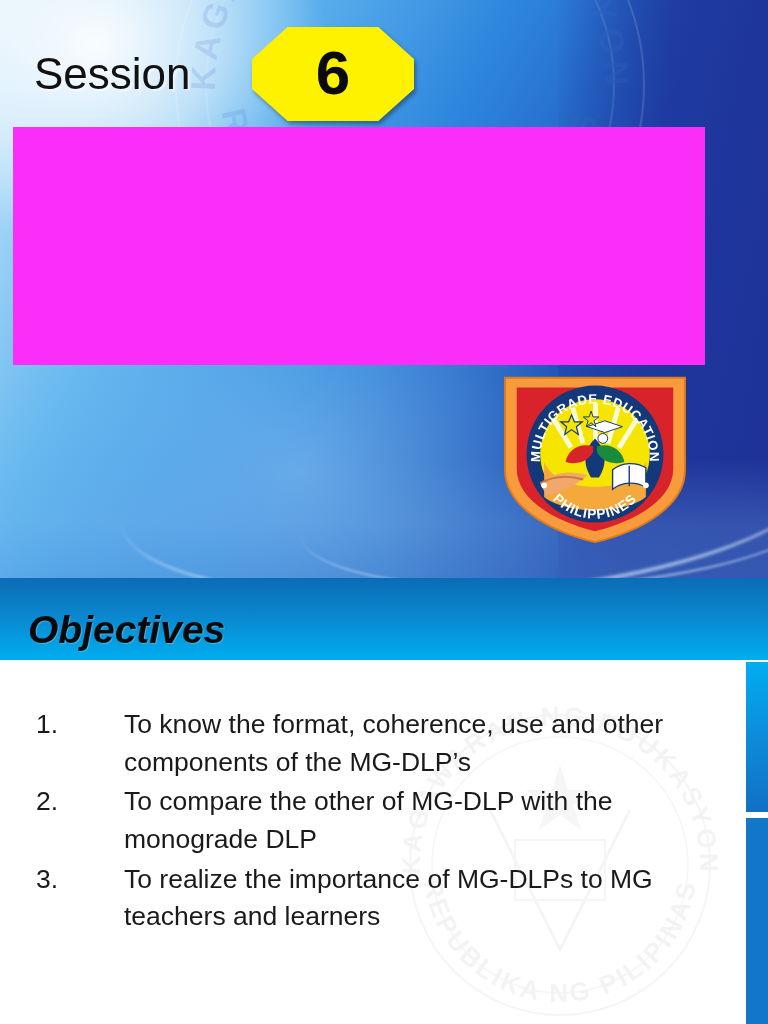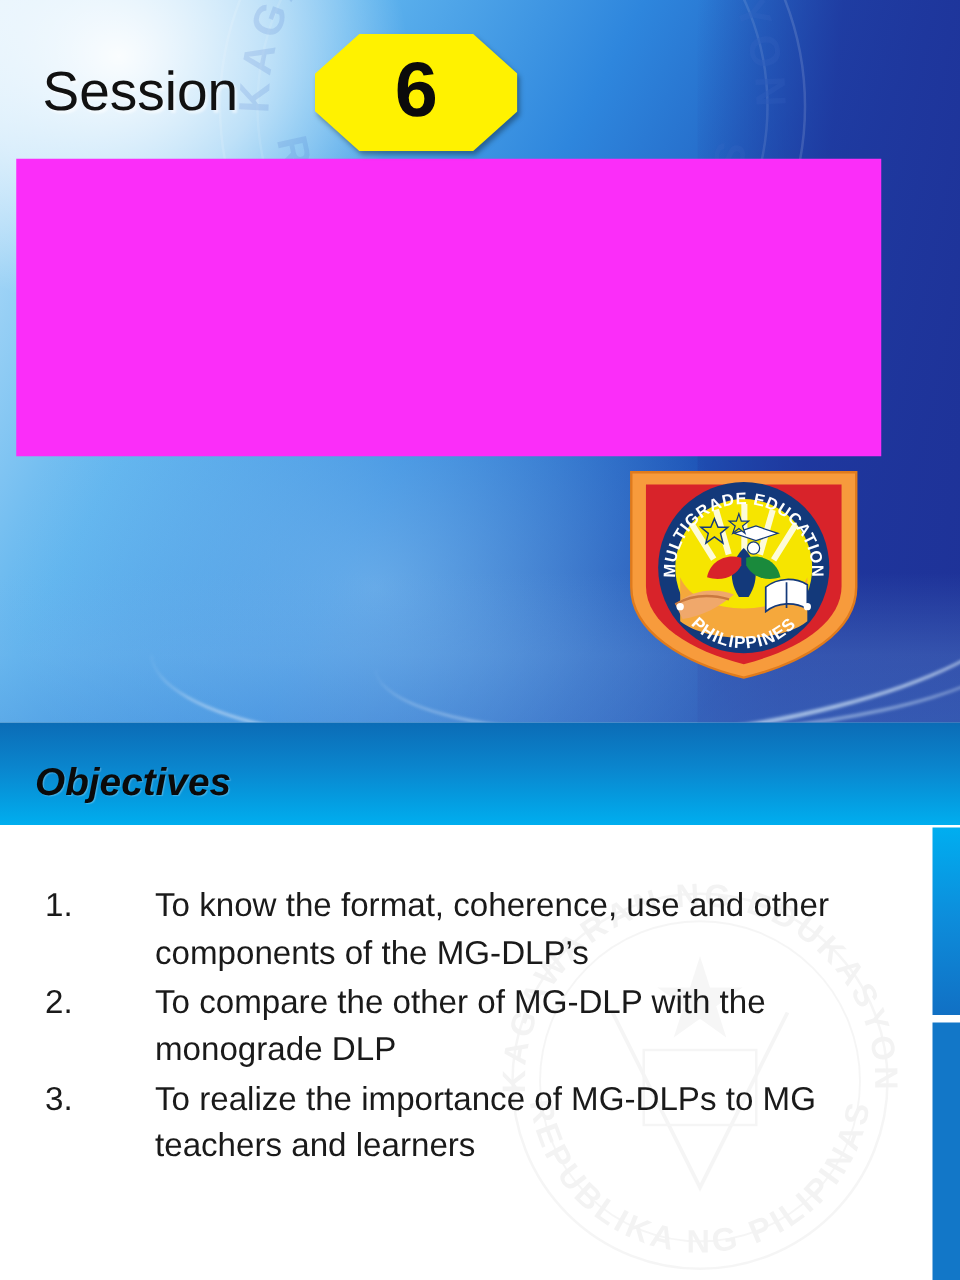--- a/index.html
+++ b/index.html
@@ -107,21 +107,21 @@
   .mg-logo{position:absolute;left:497px;top:368px;width:196px;height:178px;z-index:6;}
   .mg-logo svg{width:100%;height:100%;display:block;}
 
   
   .banner{
     position:absolute;left:0;top:578px;width:768px;height:82px;
     background:linear-gradient(180deg,#0b6cb6 0%,#0a86ce 45%,#00aeef 100%);
   }
   .banner-title{
     position:absolute;left:28px;top:608px;
-    font-size:31px;font-weight:bold;font-style:italic;color:#0a0a0a;
+    font-size:39px;font-weight:bold;font-style:italic;color:#0a0a0a;
     text-shadow:1px 1px 1px rgba(255,255,255,.25);
     z-index:4;
   }
   .banner-fade{
     position:absolute;left:0;top:660px;width:738px;height:26px;
     background:linear-gradient(180deg, rgba(200,232,250,.85) 0%, rgba(255,255,255,0) 100%);
   }
 
   
   .body-area{

